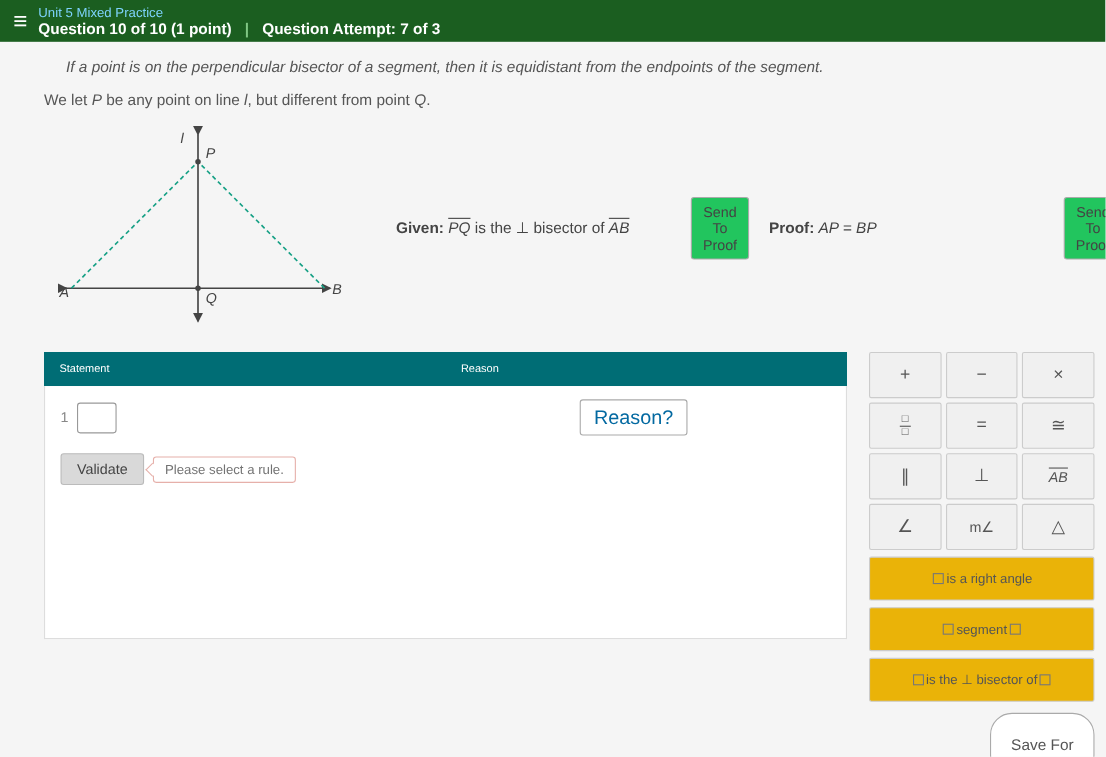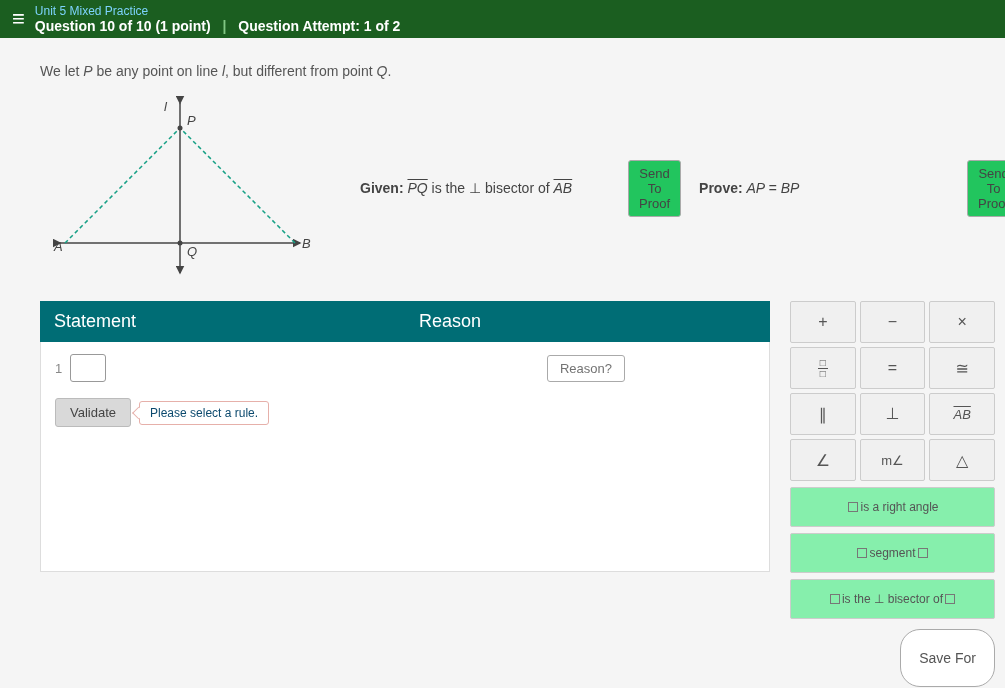--- a/index.html
+++ b/index.html
@@ -17,60 +17,61 @@
     .givprove { display: flex; flex-direction: row; gap: 18px; }
     .gp-row { display: flex; align-items: center; gap: 18px; }
     .gp-text { color: #444; font-size: 14px; min-width: 250px; }
     .gp-text .label { font-weight: bold; }
     .overline { text-decoration: overline; font-style: italic; }
     .italic { font-style: italic; }
     .btn-outline { background: #22c55e; border: 1px solid #aaa; border-radius: 3px; padding: 5px 10px; color: #444; font-size: 13px; cursor: pointer; }
     .lower { display: flex; gap: 20px; padding: 0 10px 0 40px; }
     .proof-table-wrap { flex: 1; }
     .proof-header { display: flex; background: #006d75; color: white; }
-    .proof-header > div { padding: 10px 14px; font-size: 18px; }
+    .proof-header > div { padding: 10px 14px; font-size: 10px; }
     .col-stmt { flex: 1; }
     .col-reason { flex: 1; }
     .proof-body { background: white; min-height: 230px; border: 1px solid #ddd; border-top: none; padding: 12px 14px; }
     .proof-row { display: flex; align-items: center; margin-bottom: 16px; }
     .row-num { color: #888; margin-right: 8px; font-size: 13px; }
     .input-box { width: 36px; height: 28px; border: 1px solid #999; border-radius: 3px; background: white; }
-    .reason-btn { margin-left: auto; margin-right: 130px; background: white; border: 1px solid #aaa; border-radius: 3px; padding: 5px 12px; color: #737373; font-size: 13px; cursor: pointer; }
+    .reason-btn { margin-left: auto; margin-right: 130px; background: white; border: 1px solid #aaa; border-radius: 3px; padding: 5px 12px; color: #0369a1; font-size: 18px; cursor: pointer; }
     .validate-row { display: flex; align-items: center; gap: 8px; }
     .validate-btn { background: #d9d9d9; border: 1px solid #bbb; border-radius: 3px; padding: 6px 14px; color: #444; font-size: 13px; cursor: pointer; }
-    .rule-hint { color: #0c4a6e; border: 1px solid #e6b0aa; border-radius: 3px; padding: 4px 10px; font-size: 12px; position: relative; }
+    .rule-hint { color: #737373; border: 1px solid #e6b0aa; border-radius: 3px; padding: 4px 10px; font-size: 12px; position: relative; }
     .rule-hint::before { content: ""; position: absolute; left: -6px; top: 50%; transform: translateY(-50%) rotate(45deg); width: 8px; height: 8px; background: white; border-left: 1px solid #e6b0aa; border-bottom: 1px solid #e6b0aa; }
     .palette { width: 205px; display: flex; flex-direction: column; gap: 6px; }
     .palette-grid { display: grid; grid-template-columns: repeat(3, 1fr); gap: 4px; }
     .pal-btn { background: #f0f0f0; border: 1px solid #ccc; border-radius: 2px; height: 42px; display: flex; align-items: center; justify-content: center; color: #555; font-size: 16px; cursor: pointer; }
     .pal-btn.small { font-size: 13px; }
-    .pal-wide { background: #86efac; border: 1px solid #ccc; border-radius: 2px; height: 40px; display: flex; align-items: center; justify-content: center; color: #555; font-size: 12px; cursor: pointer; }
+    .pal-wide { background: #eab308; border: 1px solid #ccc; border-radius: 2px; height: 40px; display: flex; align-items: center; justify-content: center; color: #555; font-size: 12px; cursor: pointer; }
     .sq { display: inline-block; width: 10px; height: 10px; border: 1px solid #777; margin: 0 2px; vertical-align: -1px; }
     .footer-row { display: flex; justify-content: flex-end; padding: 10px 10px 0 0; }
     .save-btn { background: white; border: 1px solid #aaa; border-radius: 20px; padding: 20px 18px; color: #555; font-size: 14px; cursor: pointer; }
     .perp { position: relative; top: -1px; }
     .frac { display: inline-flex; flex-direction: column; align-items: center; font-size: 10px; line-height: 1; }
     .frac .top { border-bottom: 1px solid #555; padding: 0 2px; }
   </style>
 </head>
 <body>
 
 <div class="header">
   <span class="hamburger">≡</span>
   <div>
     <div class="header-top">Unit 5 Mixed Practice</div>
     <div class="header-main">
       <span>Question 10 of 10 (1 point)</span>
       <span class="divider-v">|</span>
-      <span>Question Attempt: 1 of 2</span>
+      <span>Question Attempt: 7 of 3</span>
     </div>
   </div>
 </div>
 
 <div class="content">
+  <div class="theorem">If a point is on the perpendicular bisector of a segment, then it is equidistant from the endpoints of the segment.</div>
   <div class="welet">
     <span>We let </span><span class="italic">P</span><span> be any point on line </span><span class="italic">l</span><span>, but different from point </span><span class="italic">Q</span><span>.</span>
   </div>
 
   <div class="proof-setup">
     <svg class="diagram" viewBox="0 0 280 190">
       <defs>
         <marker id="arrow" markerWidth="6" markerHeight="6" refX="5" refY="3" orient="auto">
             <path d="M0,0 L6,3 L0,6 Z" fill="#444"></path>
           </marker>
@@ -91,21 +92,21 @@
     <div class="givprove">
       <div class="gp-row">
         <div class="gp-text">
           <span class="label">Given:</span>
           <span class="overline">PQ</span><span> is the ⊥ bisector of </span><span class="overline">AB</span>
         </div>
         <button class="btn-outline">Send To Proof</button>
       </div>
       <div class="gp-row">
         <div class="gp-text">
-          <span class="label">Prove:</span>
+          <span class="label">Proof:</span>
           <span class="italic">AP = BP</span>
         </div>
         <button class="btn-outline">Send To Proof</button>
       </div>
     </div>
   </div>
 </div>
 
 <div class="lower">
   <div class="proof-table-wrap">

